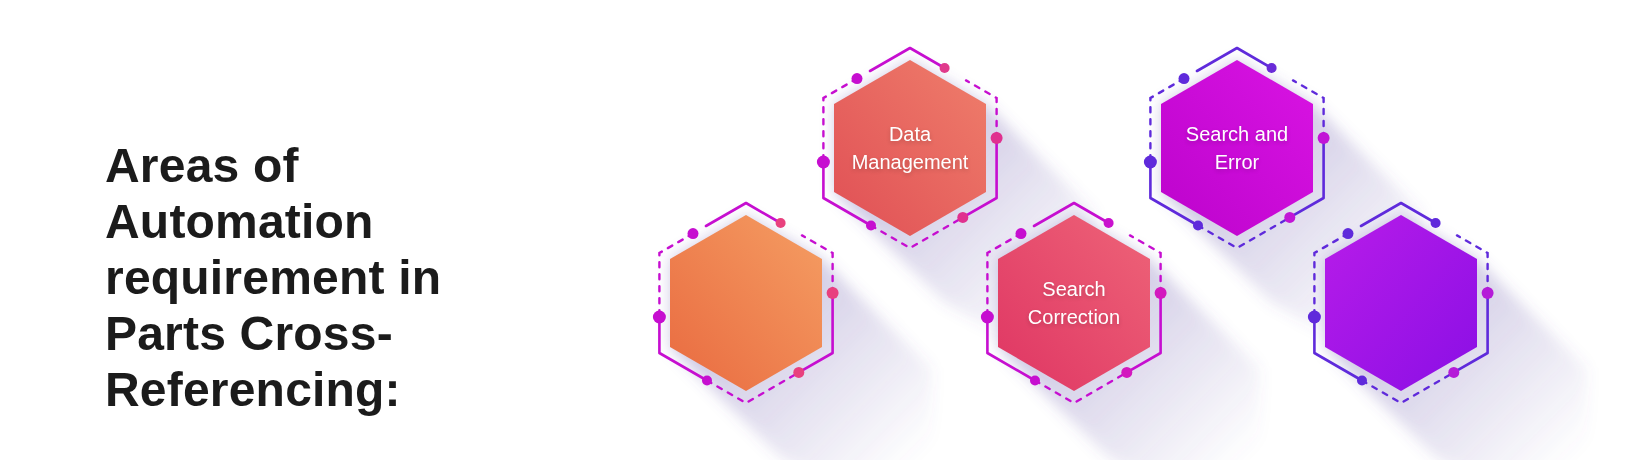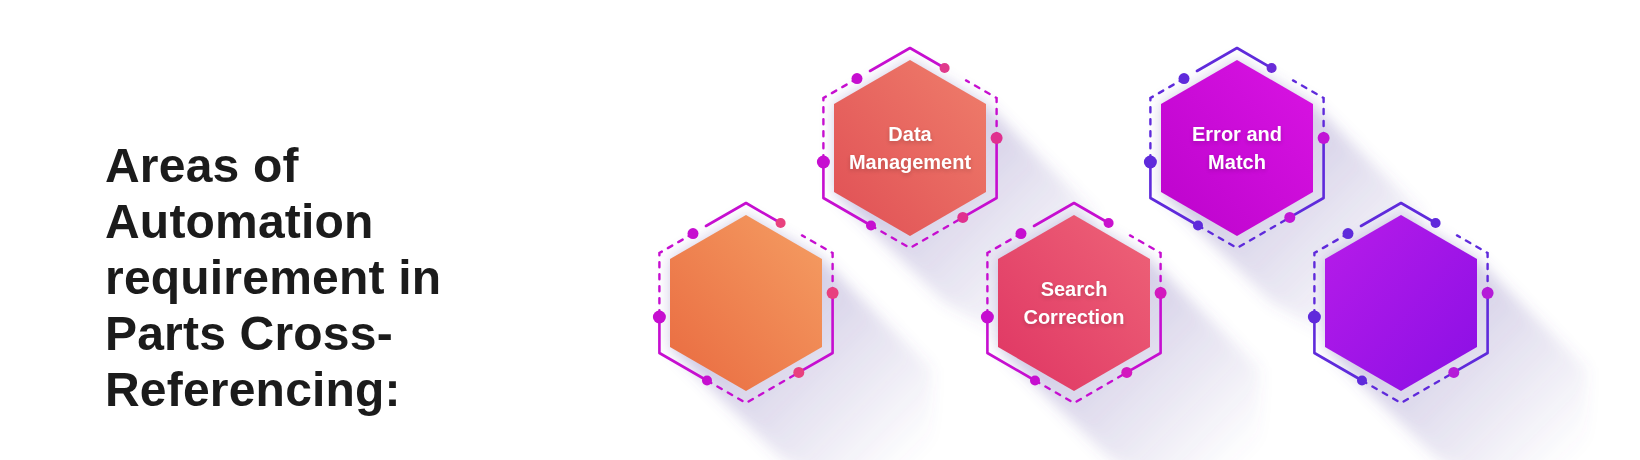--- a/index.html
+++ b/index.html
@@ -38,21 +38,21 @@
   .hex-label {
     position: absolute;
     left: 50%;
     top: 200px;
     transform: translate(-50%, -50%);
     width: 146px;
     text-align: center;
     color: #ffffff;
     font-size: 20px;
     line-height: 28px;
-    font-weight: bold;
+    font-weight: normal;
     text-shadow: 0 2px 4px rgba(0,0,0,0.18);
   }
 </style>
 </head>
 <body>
 
 <div id="stage" style="width: 1640px; height: 460px; background: rgb(255, 255, 255);">
   <div class="page-title" style="color: rgb(27, 27, 27);">Areas of Automation requirement in Parts Cross-Referencing:</div>
   <div>
       <div class="hex" style="left: 531px; top: 103px;">
@@ -173,21 +173,21 @@
           <path d="M-86.6,14 L-86.6,50 L-39,77.5" fill="none" stroke="#5F2ADB" stroke-width="2.6" stroke-linecap="round" stroke-linejoin="round"></path>
           <path d="M52.8,69.4 L86.6,50 L86.6,-10" fill="none" stroke="#5F2ADB" stroke-width="2.6" stroke-linecap="round" stroke-linejoin="round"></path>
       <polygon points="0,-88 76,-44 76,44 0,88 -76,44 -76,-44" fill="url(#g3)"></polygon>
       <circle cx="-53" cy="-69.4" r="5.5" fill="#5F2ADB"></circle>
           <circle cx="34.6" cy="-80" r="5" fill="#6A2BD8"></circle>
           <circle cx="-86.6" cy="14" r="6.5" fill="#5F2ADB"></circle>
           <circle cx="-39" cy="77.5" r="5" fill="#5F2ADB"></circle>
           <circle cx="52.8" cy="69.4" r="5.5" fill="#C215D6"></circle>
           <circle cx="86.6" cy="-10" r="6" fill="#C215D6"></circle>
     </svg>
-    <div class="hex-label">Error and Match</div>
+    <div class="hex-label">Search and Error</div>
       </div>
       <div class="hex" style="left: 1186px; top: 103px;">
         <svg width="430" height="440" viewBox="-215 -200 430 440">
       <defs>
         <linearGradient id="g4" x1="0%" y1="0%" x2="100%" y2="100%">
           <stop offset="0%" stop-color="#B81CE9"></stop>
           <stop offset="100%" stop-color="#8A0FE5"></stop>
         </linearGradient>
         <linearGradient id="s4" gradientUnits="userSpaceOnUse" x1="10" y1="10" x2="165" y2="165">
           <stop offset="0%" stop-color="rgba(104,86,170,0.30)"></stop>

